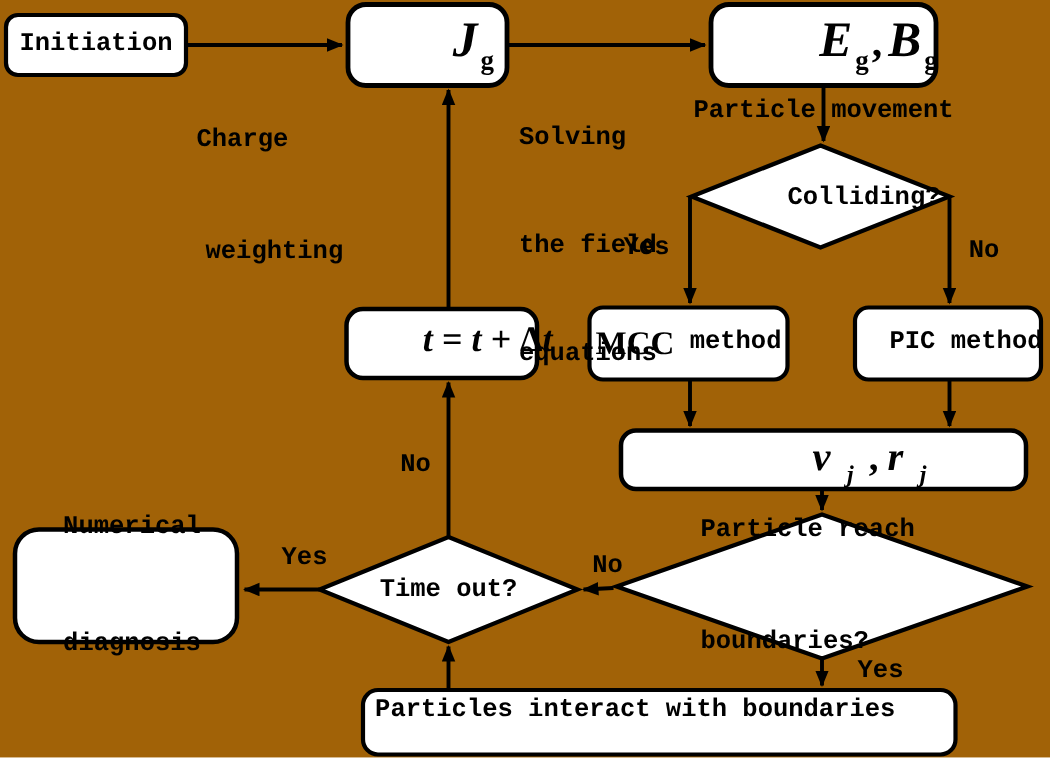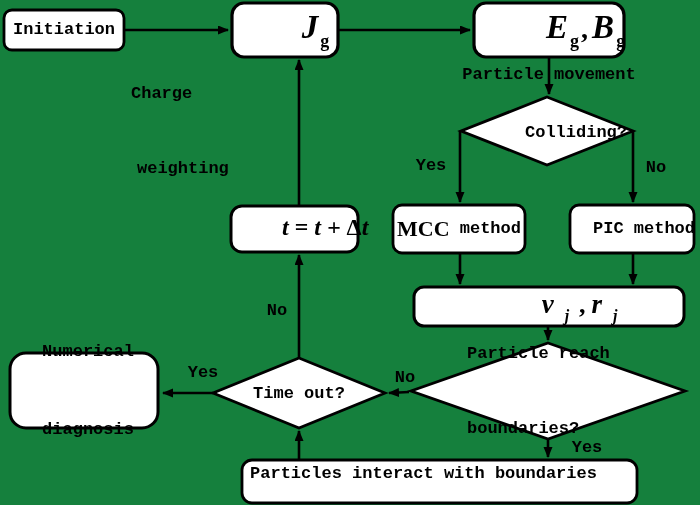--- a/index.html
+++ b/index.html
@@ -1,20 +1,20 @@
 <!DOCTYPE html>
 <html><head>
 <meta charset="utf-8">
 <style>
   html,body { margin:0; padding:0; background:#ffffff; }
   .stage {
     position: relative;
     width: 700px;
     height: 505px;
-    background: #15803d;
+    background: #a16207;
     font-family: "Liberation Mono", monospace;
     overflow: hidden;
   }
   .stage svg { position:absolute; left:0; top:0; }
   .lbl {
     position: absolute;
     font-family: "Liberation Mono", monospace;
     font-weight: bold;
     font-size: 17px;
     color: #000;
@@ -187,20 +187,25 @@
     </div>
   </div>
 
   <div class="nodebox" style="left:226px;top:460px;width:395px;height:28px">Particles interact with boundaries</div>
 
   <div class="lbl" style="left:131px;top:31px;line-height:25px">
     <div>Charge</div>
     <div style="padding-left:6px">weighting</div>
   </div>
 
+  <div class="lbl" style="left:346px;top:33px">
+    <div>Solving</div>
+    <div>the field</div>
+    <div>equations</div>
+  </div>
 
   <div class="lbl ctr" style="left:549px;top:75px">Particle movement</div>
 
   <div class="lbl ctr" style="left:431px;top:166px">Yes</div>
 
   <div class="lbl ctr" style="left:656px;top:168px">No</div>
 
   <div class="lbl ctr" style="left:277px;top:311px">No</div>
 
   <div class="lbl ctr" style="left:203px;top:373px">Yes</div>

